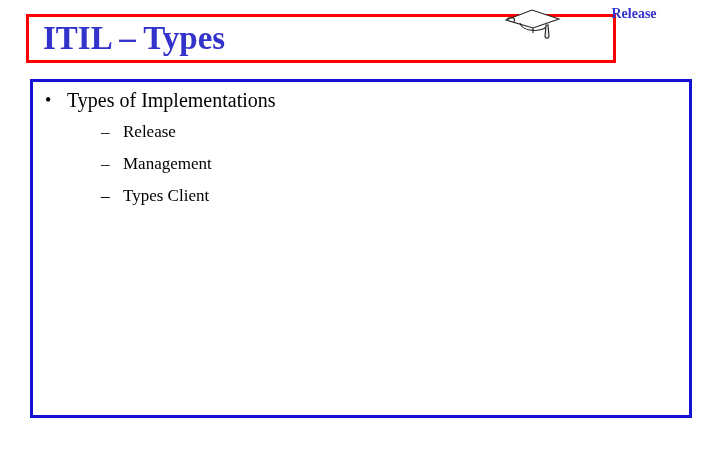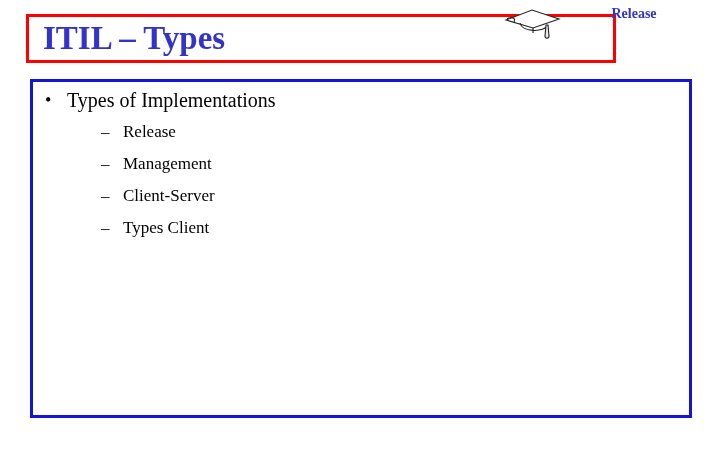--- a/index.html
+++ b/index.html
@@ -154,21 +154,20 @@
         <span>Release</span>
       </div>
 
       <div class="bullet-l2">
         <span class="marker">–</span>
         <span>Management</span>
       </div>
 
       <div class="bullet-l2">
         <span class="marker">–</span>
-        <span>Client-Server</span>
       </div>
 
       <div class="bullet-l2">
         <span class="marker">–</span>
         <span>Types Client</span>
       </div>
 
     </div>
   </div>
 

